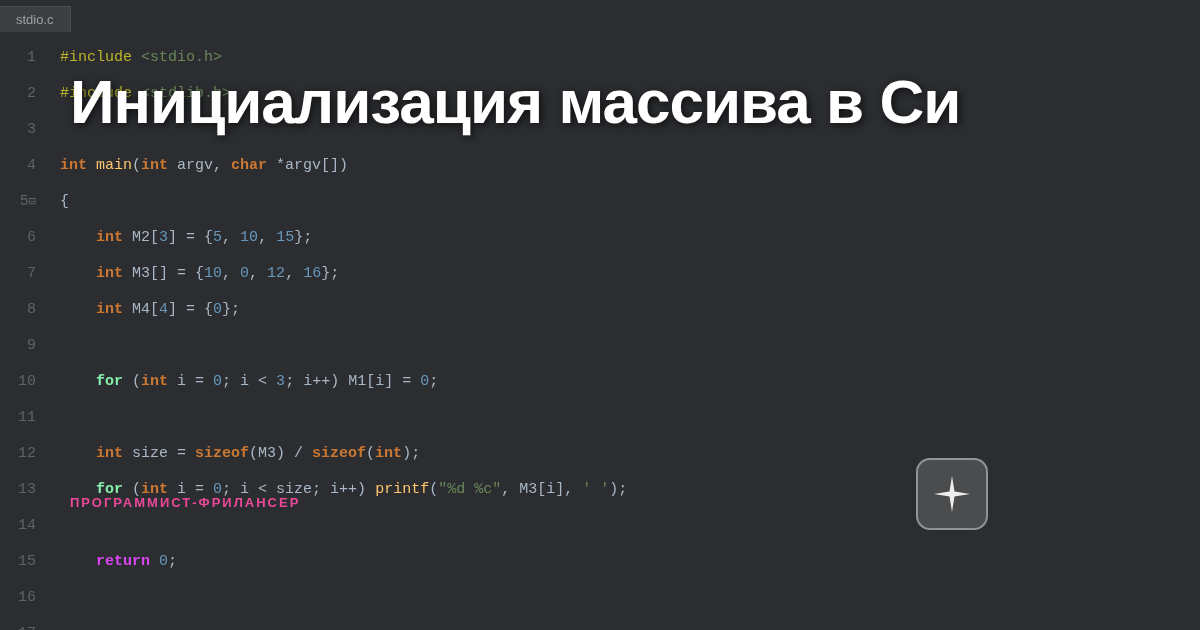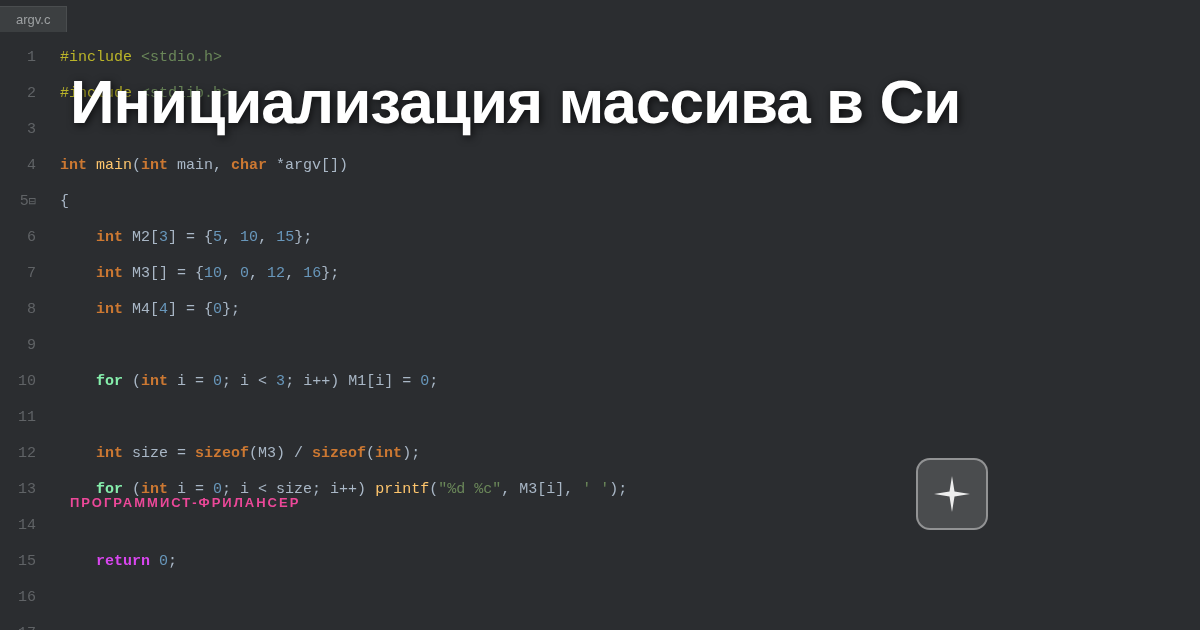--- a/index.html
+++ b/index.html
@@ -150,21 +150,21 @@
       color: #606366;
       font-size: 12px;
     }
   </style>
 </head>
 <body>
 
 <div class="editor">
 
   <div class="tab-bar">
-    <div class="tab">argv.c</div>
+    <div class="tab">stdio.c</div>
   </div>
 
   <div class="code-area">
 
     <div class="line-numbers">
       <span class="ln">1</span>
       <span class="ln">2</span>
       <span class="ln">3</span>
       <span class="ln">4</span>
       <span class="ln fold">5<span class="fold-icon">⊟</span></span>
@@ -183,21 +183,21 @@
     </div>
 
     <div class="code-content">
 
       <span class="code-line"><span class="preprocessor">#include</span><span class="plain"> </span><span class="include-file">&lt;stdio.h&gt;</span></span>
 
       <span class="code-line"><span class="preprocessor">#include</span><span class="plain"> </span><span class="include-file">&lt;stdlib.h&gt;</span></span>
 
       <span class="code-line"> </span>
 
-      <span class="code-line"><span class="kw-int">int</span><span class="plain"> </span><span class="func">main</span><span class="plain">(</span><span class="kw-int">int</span><span class="plain"> main, </span><span class="kw-char">char</span><span class="plain"> *argv[])</span></span>
+      <span class="code-line"><span class="kw-int">int</span><span class="plain"> </span><span class="func">main</span><span class="plain">(</span><span class="kw-int">int</span><span class="plain"> argv, </span><span class="kw-char">char</span><span class="plain"> *argv[])</span></span>
 
       <span class="code-line"><span class="plain">{</span></span>
 
 
       <span class="code-line"><span class="plain">    </span><span class="kw-int">int</span><span class="plain"> M2[</span><span class="num">3</span><span class="plain">] = {</span><span class="num">5</span><span class="plain">, </span><span class="num">10</span><span class="plain">, </span><span class="num">15</span><span class="plain">};</span></span>
 
       <span class="code-line"><span class="plain">    </span><span class="kw-int">int</span><span class="plain"> M3[] = {</span><span class="num">10</span><span class="plain">, </span><span class="num">0</span><span class="plain">, </span><span class="num">12</span><span class="plain">, </span><span class="num">16</span><span class="plain">};</span></span>
 
       <span class="code-line"><span class="plain">    </span><span class="kw-int">int</span><span class="plain"> M4[</span><span class="num">4</span><span class="plain">] = {</span><span class="num">0</span><span class="plain">};</span></span>
 

